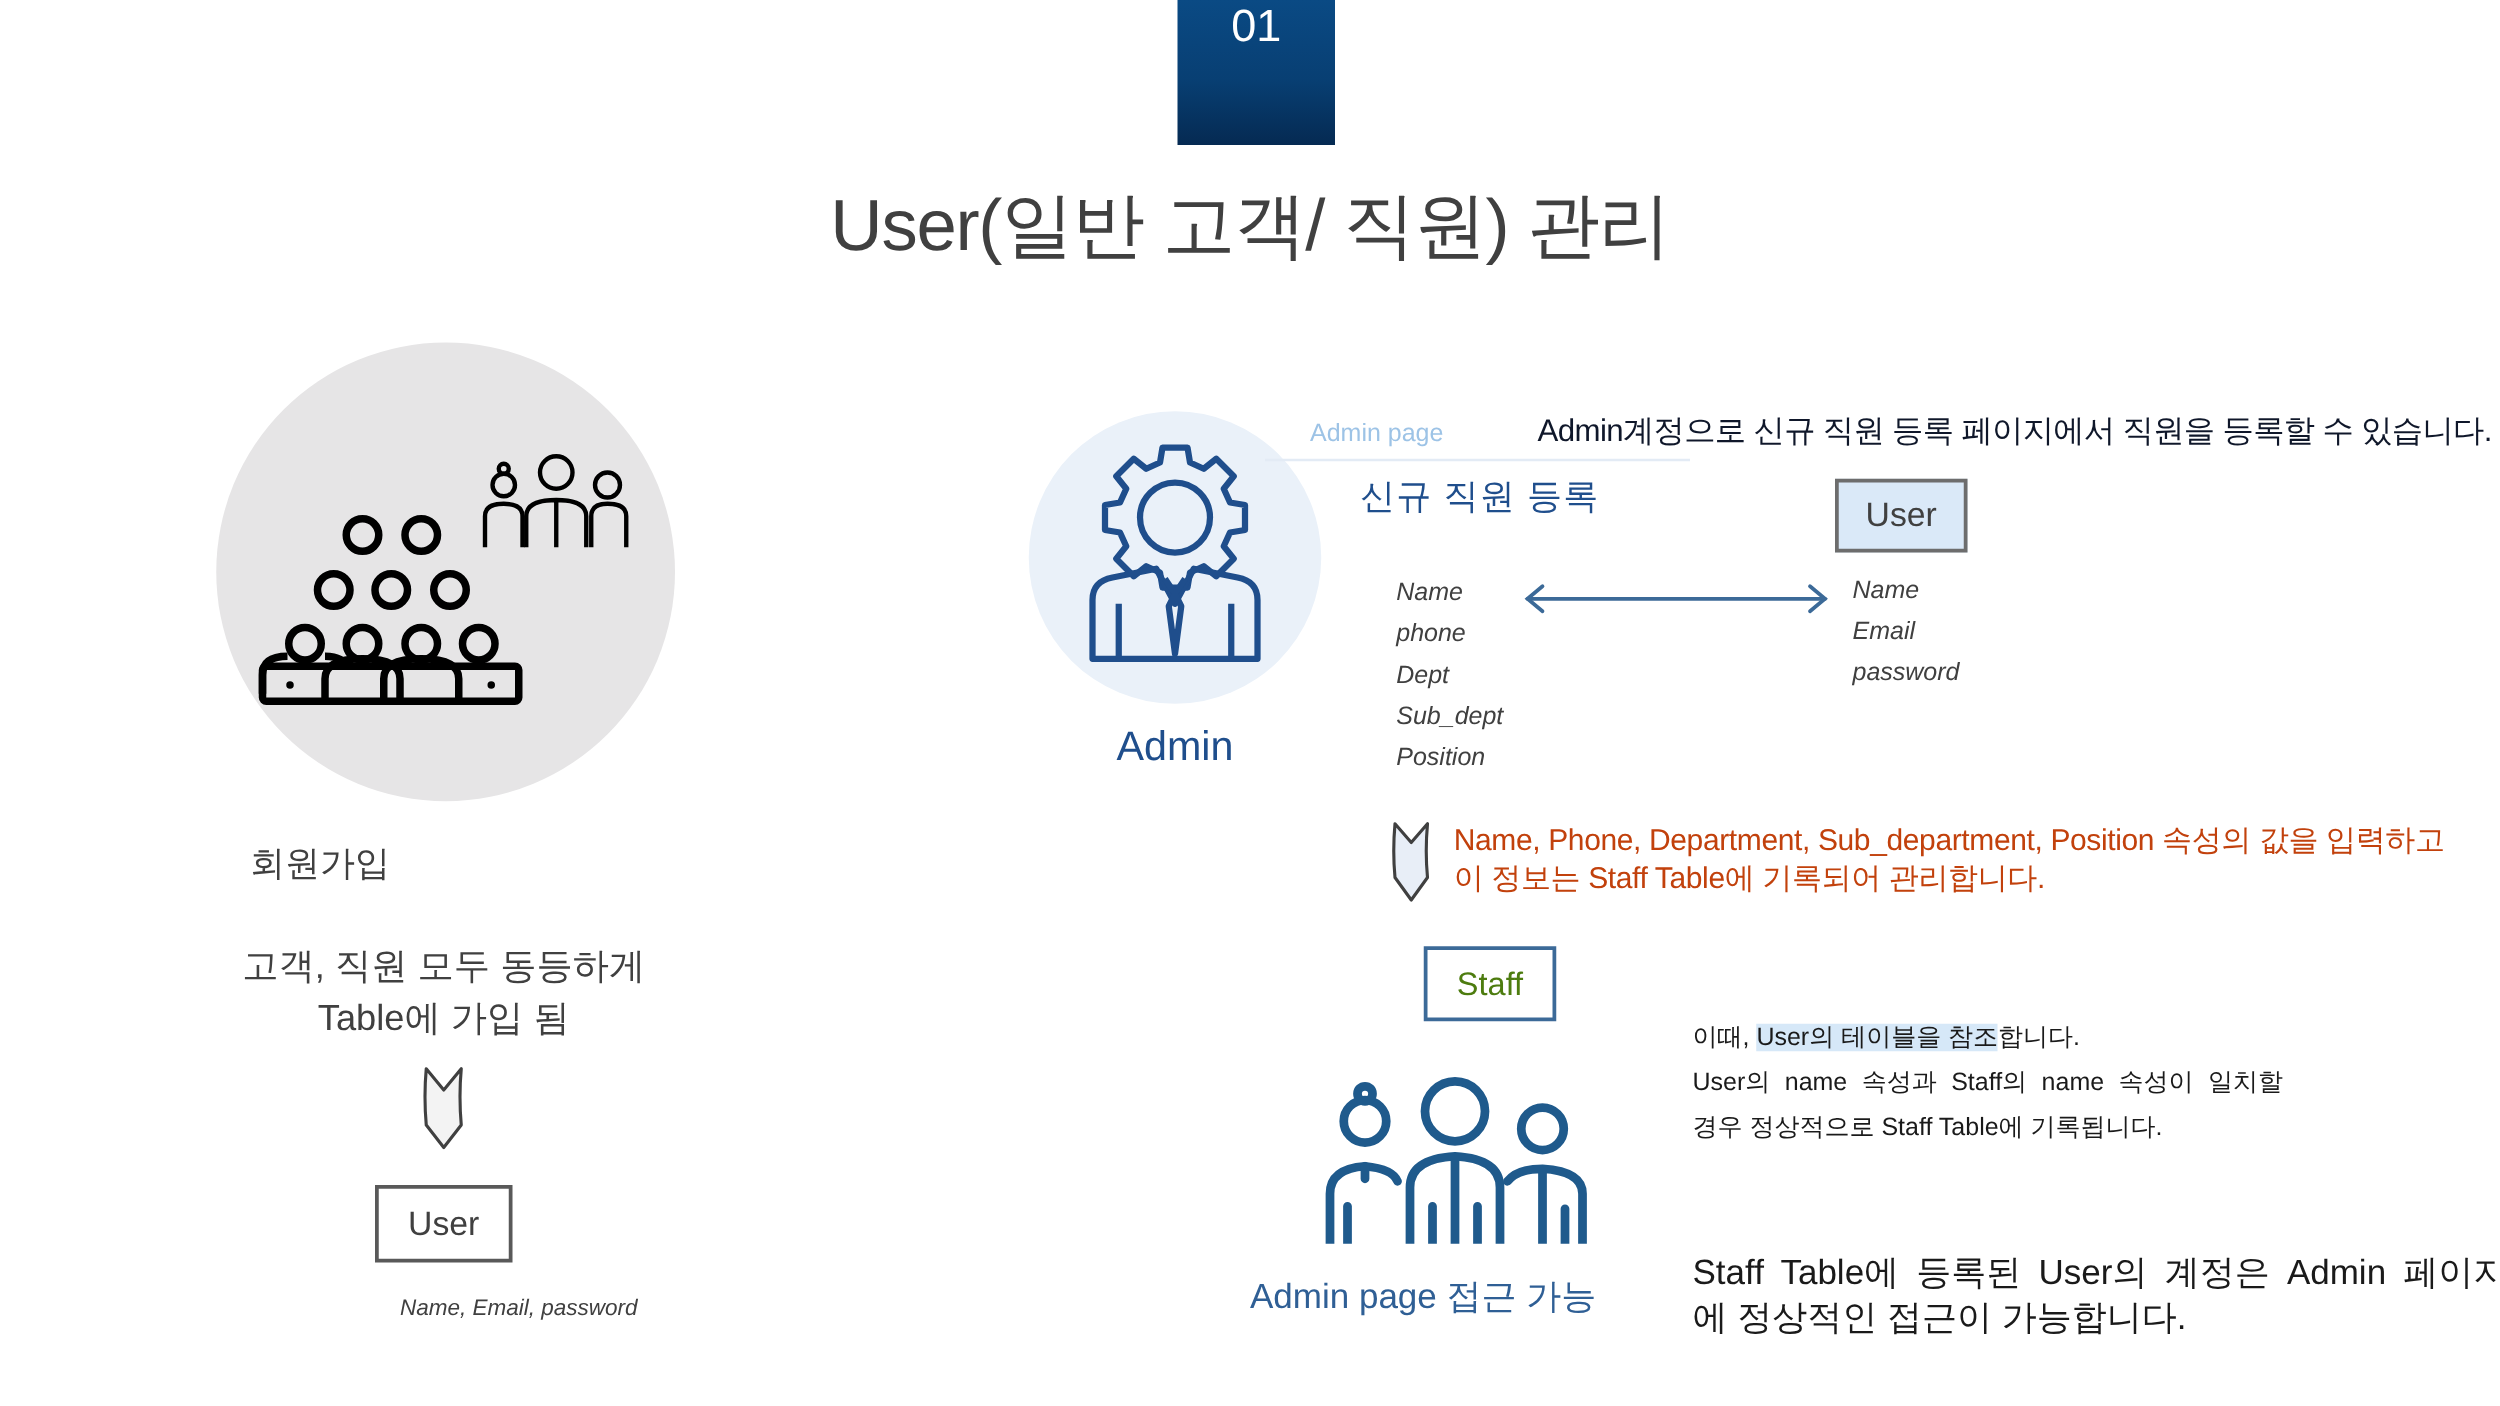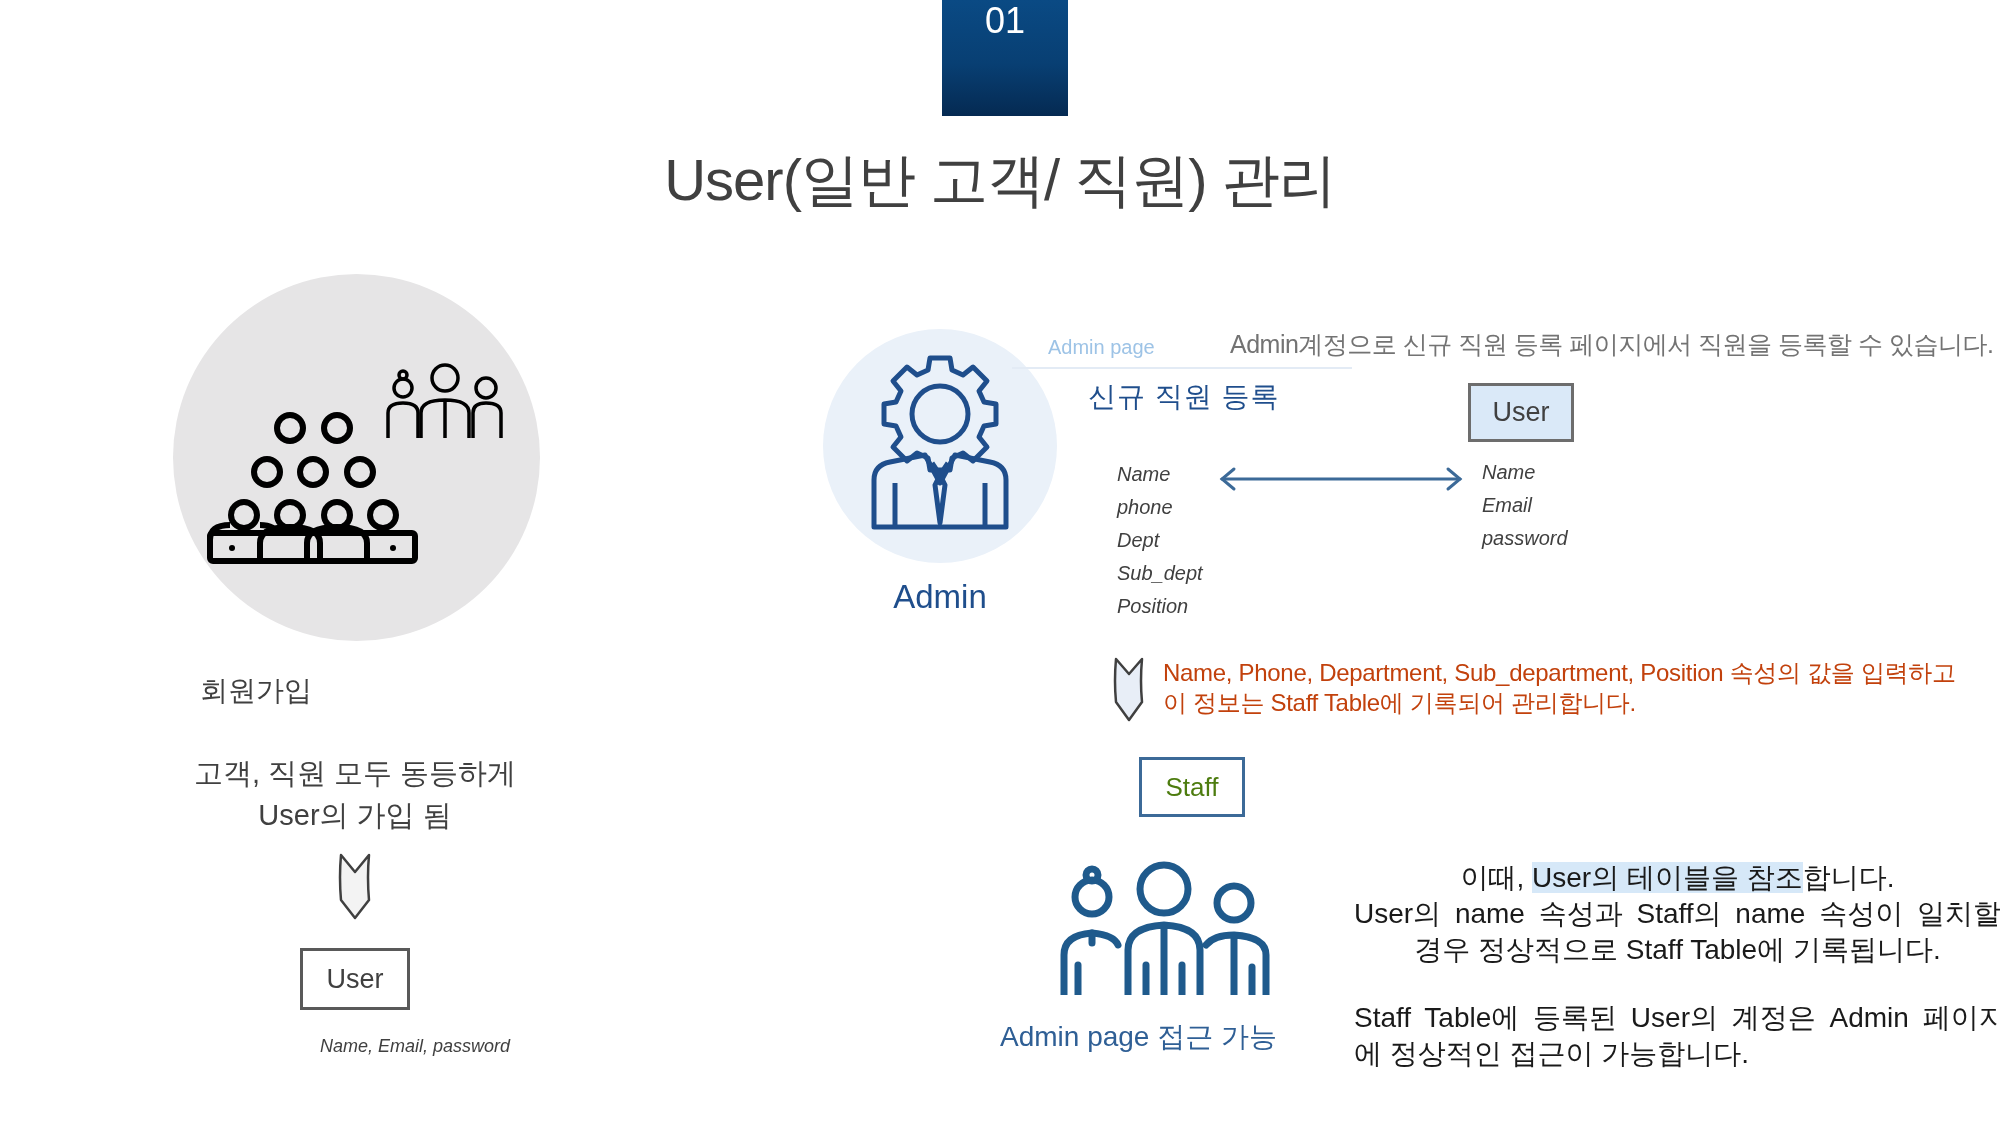--- a/index.html
+++ b/index.html
@@ -20,37 +20,37 @@
     .left-desc { left: 160px; width: 390px; top: 752px; text-align: center; font-size: 29px; line-height: 42px; color: #404040; }
     .left-user-box { left: 300px; top: 948px; width: 104px; height: 56px; border: 3px solid #595959;
       display:flex; align-items:center; justify-content:center; font-size: 27px; color:#404040; box-sizing: content-box; }
     .left-fields { left: 200px; width: 310px; top: 1036px; text-align: right; font-style: italic; font-size: 18px; color: #404040; }
 
     
     .circle-blue { left: 823px; top: 329px; width: 234px; height: 234px; border-radius: 50%; background: #eaf1f9; }
     .admin-label { left: 840px; width: 200px; top: 578px; text-align: center; font-size: 33px; color: #1f4e8c; }
     .admin-page-small { left: 1048px; top: 336px; font-size: 20px; color: #9dc3e6; }
     .admin-page-line { left: 1012px; top: 367px; width: 340px; height: 2px; background: #e3ebf5; }
-    .top-desc { left: 1230px; top: 328px; font-size: 25px; color: #737373; letter-spacing: -0.5px; }
+    .top-desc { left: 1230px; top: 328px; font-size: 25px; color: #0f172a; letter-spacing: -0.5px; }
     .reg-title { left: 1078px; top: 378px; font-size: 28px; color: #1f4e8c; letter-spacing: 1px; margin-left: 10px; }
 
     .field-list { left: 1117px; top: 458px; font-style: italic; font-size: 20px; color: #404040; line-height: 33px; }
     .user-fields { left: 1482px; top: 456px; font-style: italic; font-size: 20px; color: #404040; line-height: 33px; }
 
     .user-box-blue { left: 1468px; top: 383px; width: 100px; height: 53px; background: #dae9f8; border: 3px solid #6d6d6d;
       display:flex; align-items:center; justify-content:center; font-size: 27px; color:#404040; box-sizing: content-box; }
 
     .staff-desc { left: 1163px; top: 658px; font-size: 24px; line-height: 30px; color: #c2410c; letter-spacing: -0.3px; }
 
     .staff-box { left: 1102px; top: 757px; width: 100px; height: 54px; border: 3px solid #3c6a98;
       display:flex; align-items:center; justify-content:center; font-size: 26px; color:#4d7c0f; box-sizing: content-box; margin-left: 37px; }
 
     .access-label { left: 1000px; top: 1018px; font-size: 28px; color: #2f5f95; }
 
-    .ref-text { left: 1354px; top: 860px; font-size: 28px; line-height: 36px; color: #1a1a1a; text-align: center; }
+    .ref-text { left: 1354px; top: 812px; font-size: 20px; line-height: 36px; color: #1a1a1a; }
     .ref-text p { margin: 0; white-space: nowrap; }
     .hl { background: #d6e8f8; }
     .ref-text2 { left: 1354px; top: 1000px; font-size: 28px; line-height: 36px; color: #1a1a1a; }
     .ref-text2 p { margin: 0; white-space: nowrap; }
     .spaced { word-spacing: 6px; }
   </style>
 </head>
 <body>
 
 <div class="abs num-badge">
@@ -87,21 +87,21 @@
     <circle cx="62" cy="20" r="13"></circle>
     <path d="M38 80 L38 55 Q38 42 62 42 Q86 42 86 55 L86 80 M62 42 L62 80"></path>
     <circle cx="103" cy="30" r="10"></circle>
     <path d="M90 80 L90 55 Q90 45 103 45 Q118 45 118 55 L118 80"></path>
   </g>
 </svg>
 
 <div class="abs left-heading">회원가입</div>
 <div class="abs left-desc">
   <div>고객, 직원 모두 동등하게</div>
-  <div>User의 가입 됨</div>
+  <div>Table에 가입 됨</div>
 </div>
 <svg class="abs" style="left:338px;top:852px;" width="34" height="70" viewBox="0 0 34 70">
   <path d="M3 3 L17 20 L31 3 Q29 25 31 48 L17 66 L3 48 Q1 25 3 3 Z" fill="#f3f3f3" stroke="#404040" stroke-width="2.5" stroke-linejoin="round"></path>
 </svg>
 <div class="abs left-user-box">
   <span>User</span>
 </div>
 <div class="abs left-fields">Name, Email, password</div>
 
 <div class="abs circle-blue"></div>

